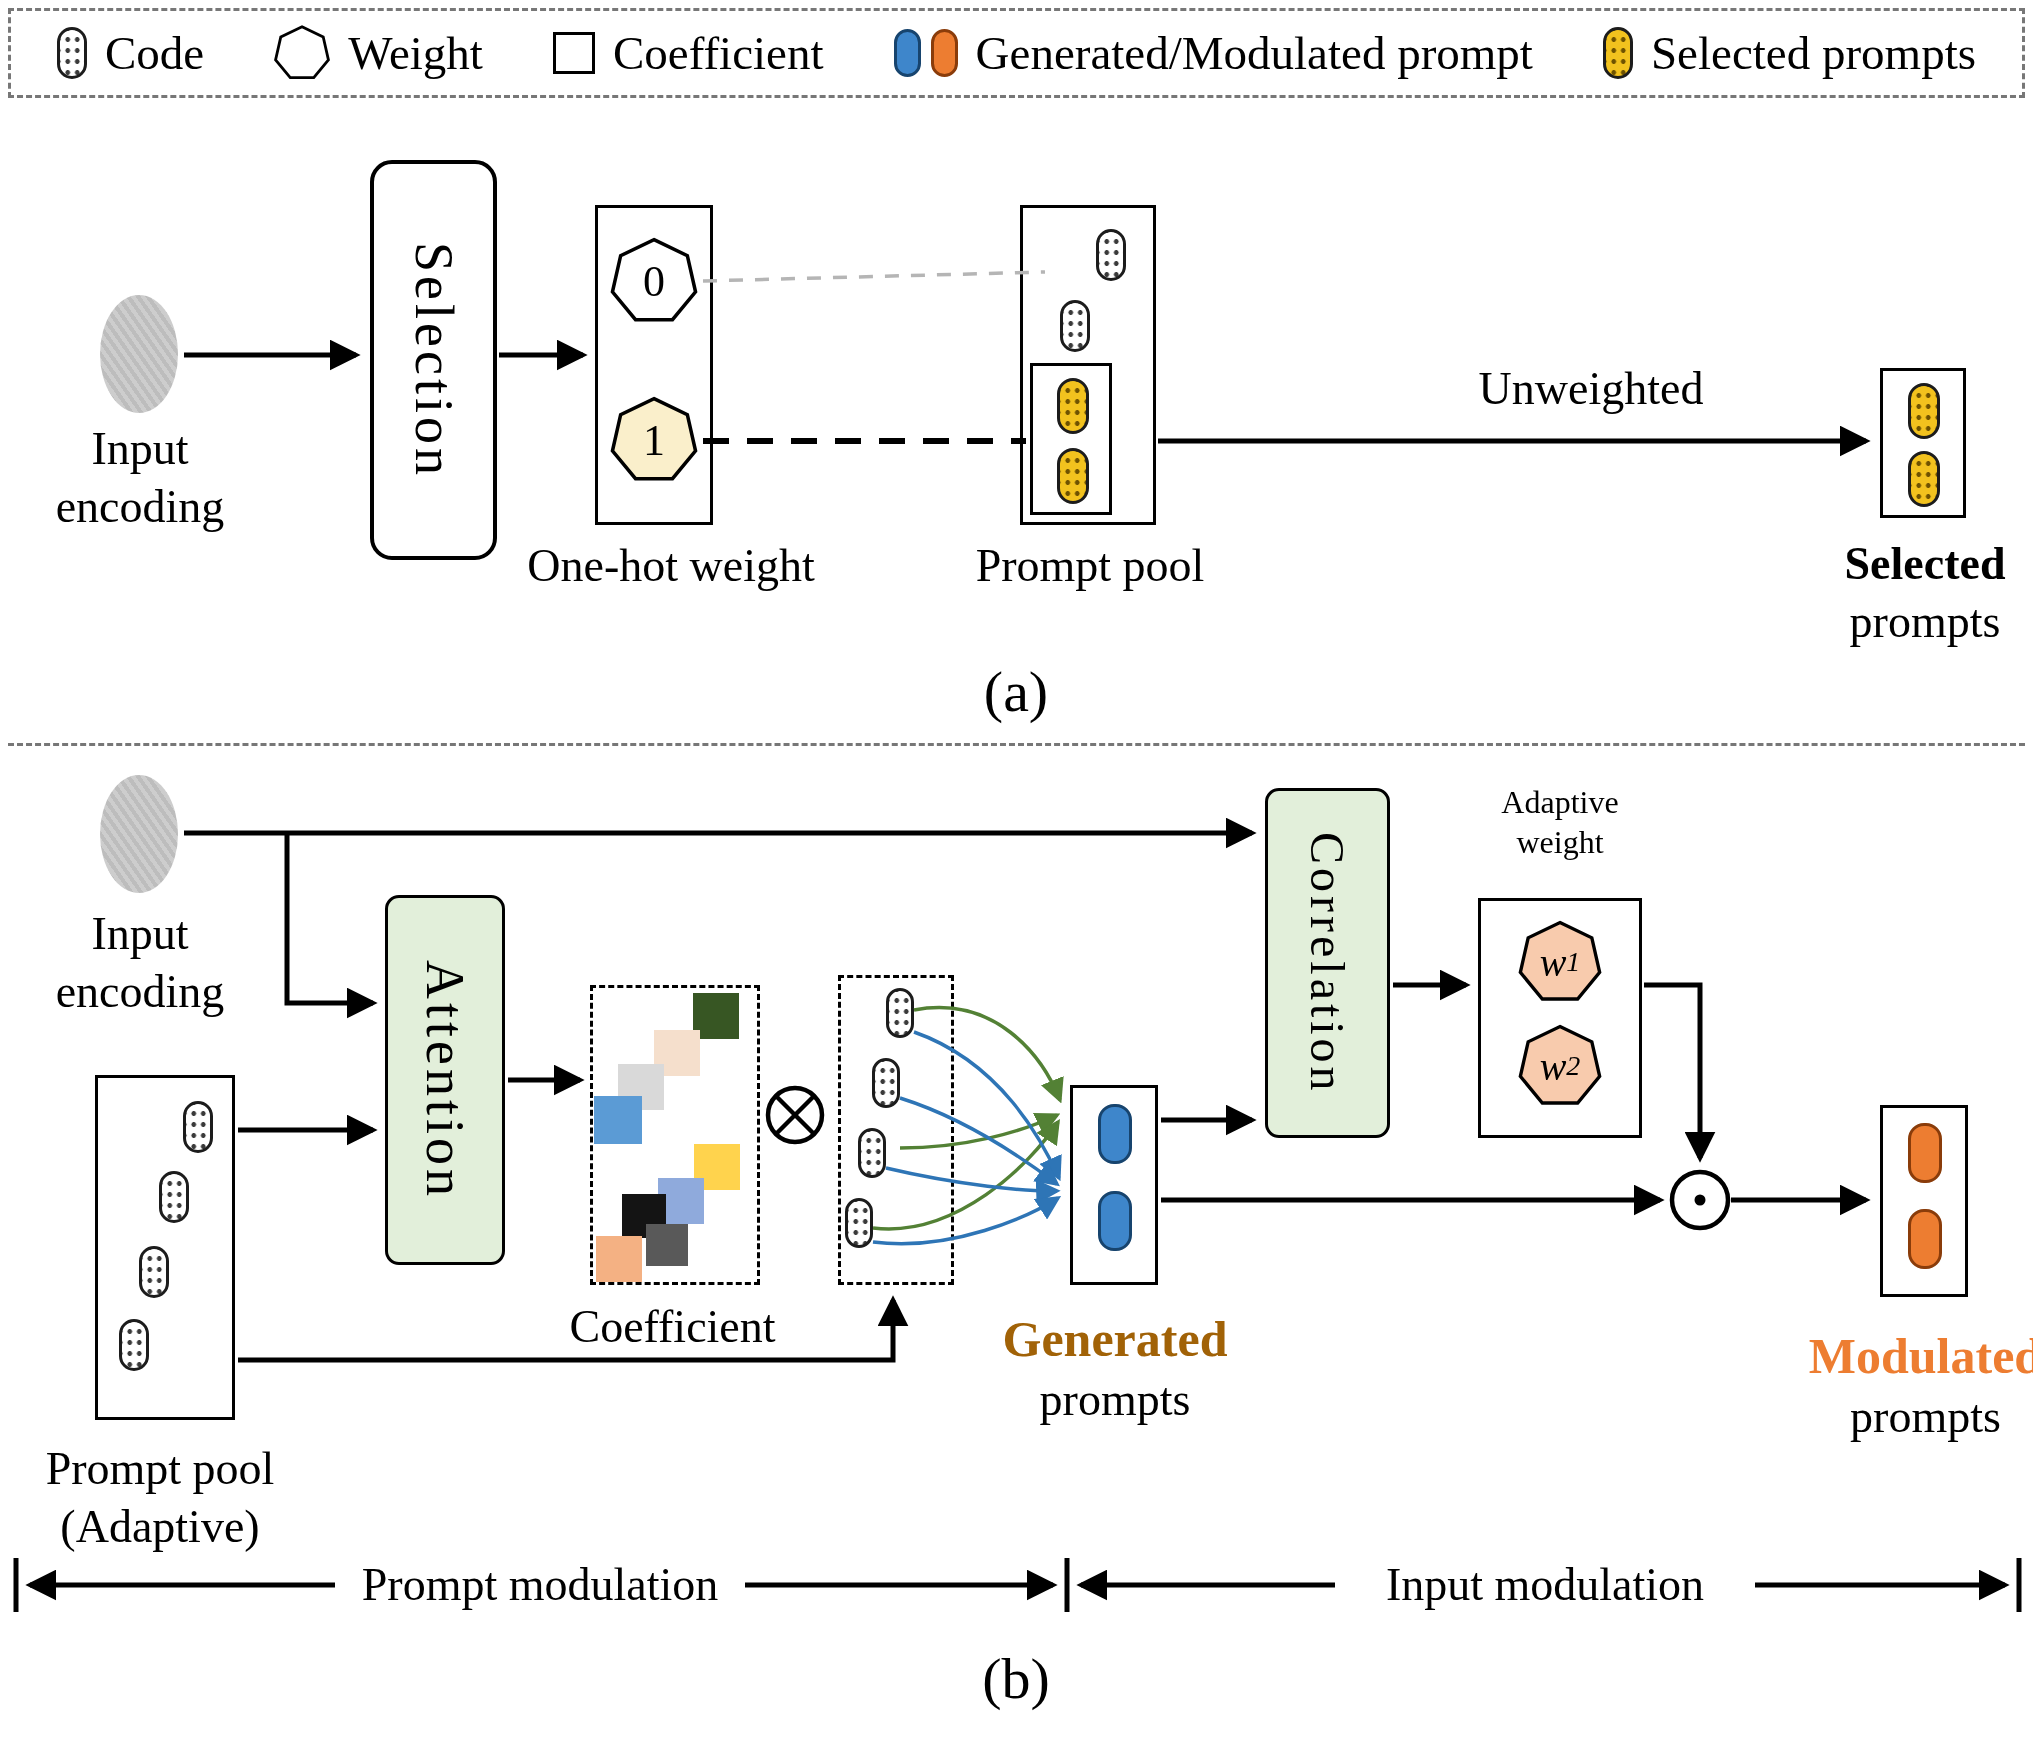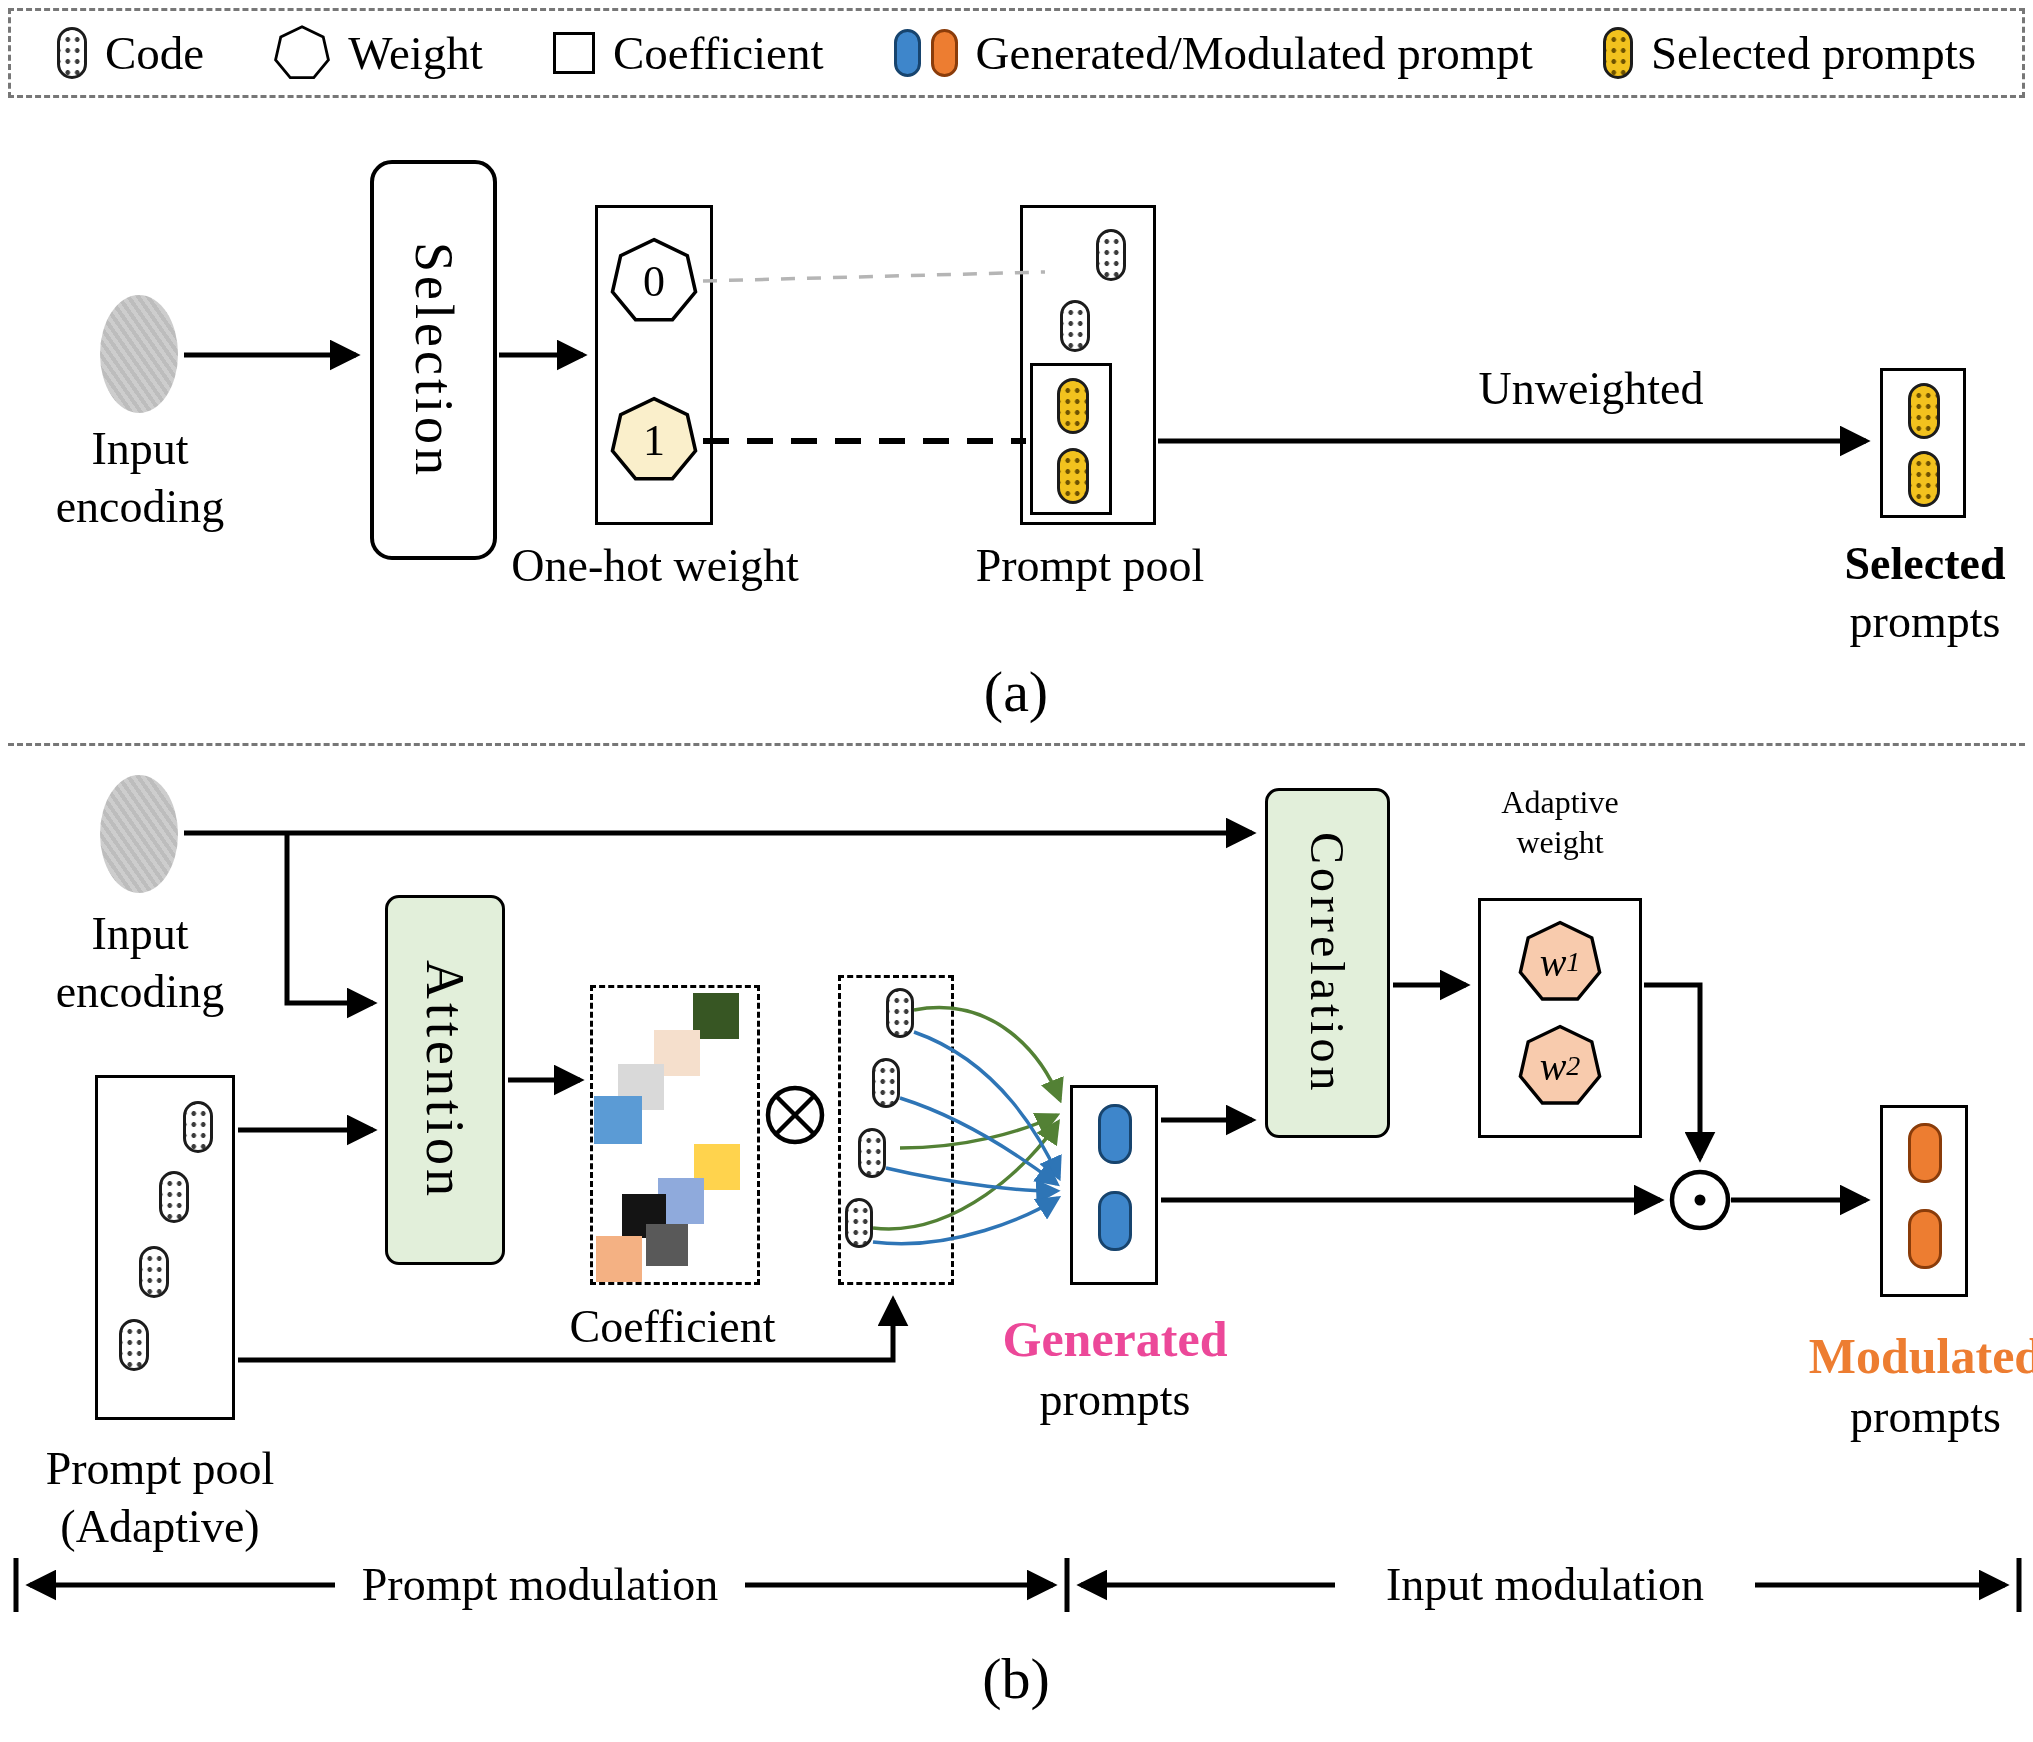--- a/index.html
+++ b/index.html
@@ -85,21 +85,21 @@
       <polygon points="50,3 87.9,21.2 97.2,62.3 71,94 29,94 2.8,62.3 12.1,21.2" fill="#fff" stroke="#000" stroke-width="4"></polygon>
     </svg>
     <span class="hv">0</span>
   </div>
   <div class="hept" style="left:610px;top:396px;width:88px;height:88px;">
     <svg width="88" height="88" viewBox="0 0 100 100">
       <polygon points="50,3 87.9,21.2 97.2,62.3 71,94 29,94 2.8,62.3 12.1,21.2" fill="#FAEFCB" stroke="#000" stroke-width="4"></polygon>
     </svg>
     <span class="hv">1</span>
   </div>
-  <div class="lbl" style="left:455px;top:537px;width:400px;">One-hot weight</div>
+  <div class="lbl" style="left:471px;top:537px;width:400px;">One-hot weight</div>
 
   <div class="box" style="left:1020px;top:205px;width:136px;height:320px;">
     <span class="pill dots" style="left:73px;top:21px;"></span>
     <span class="pill dots" style="left:37px;top:92px;"></span>
   </div>
   <div class="box" style="left:1030px;top:363px;width:82px;height:152px;">
     <span class="pill yellow dots" style="left:24px;top:12px;width:32px;height:56px;"></span>
     <span class="pill yellow dots" style="left:24px;top:82px;width:32px;height:56px;"></span>
   </div>
   <div class="lbl" style="left:900px;top:537px;width:380px;">Prompt pool</div>
@@ -148,21 +148,21 @@
     <span class="pill dots" style="position:absolute;left:31px;top:80px;width:28px;height:50px;"></span>
     <span class="pill dots" style="position:absolute;left:17px;top:150px;width:28px;height:50px;"></span>
     <span class="pill dots" style="position:absolute;left:4px;top:220px;width:28px;height:50px;"></span>
   </div>
 
   <div class="box" style="left:1070px;top:1085px;width:88px;height:200px;">
     <span class="pill blue" style="left:25px;top:16px;width:34px;height:60px;"></span>
     <span class="pill blue" style="left:25px;top:103px;width:34px;height:60px;"></span>
   </div>
   <div class="lbl" style="left:950px;top:1308px;width:330px;">
-    <div class="bold" style="color:#ec4899;font-size:50px;">Generated</div>
+    <div class="bold" style="color:#a16207;font-size:50px;">Generated</div>
     <div>prompts</div>
   </div>
 
   <div class="green-box" style="left:1265px;top:788px;width:125px;height:350px;">
     <span class="vtext" style="font-size:48px;">Correlation</span>
   </div>
 
   <div class="lbl" style="left:1430px;top:782px;width:260px;font-size:32px;">
     <div>Adaptive</div>
     <div>weight</div>

